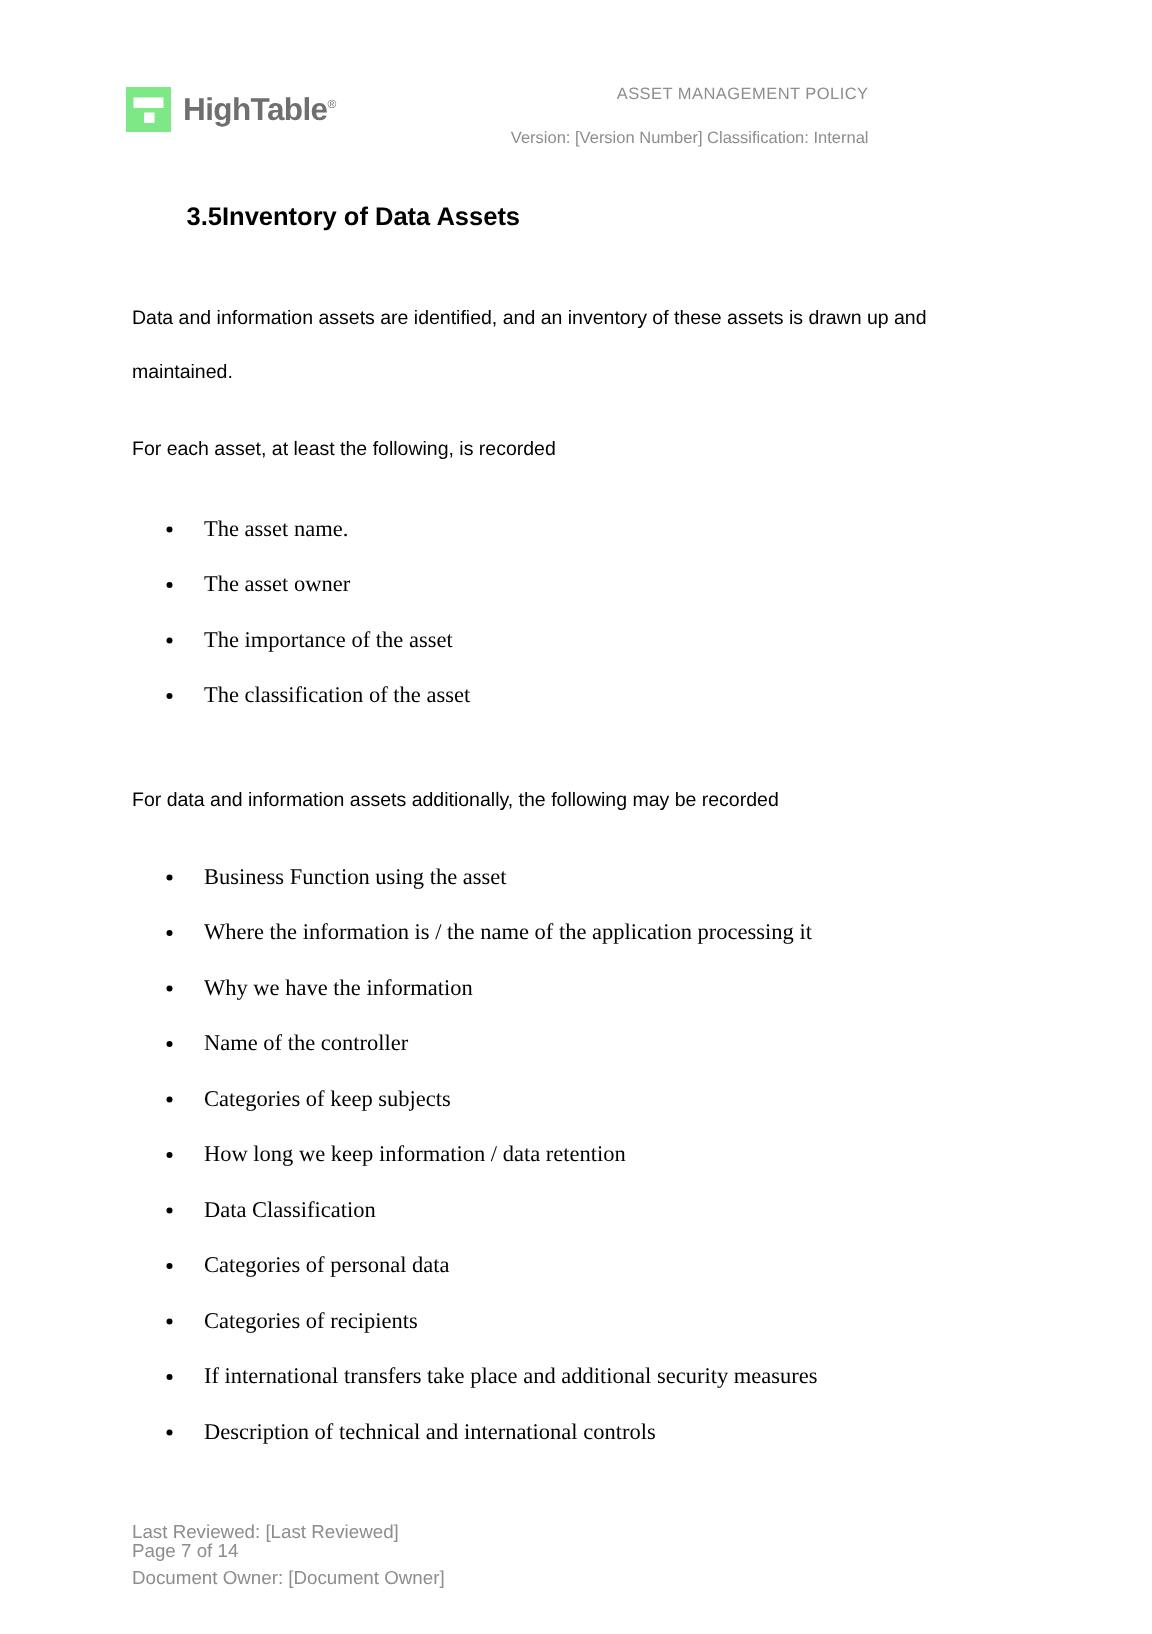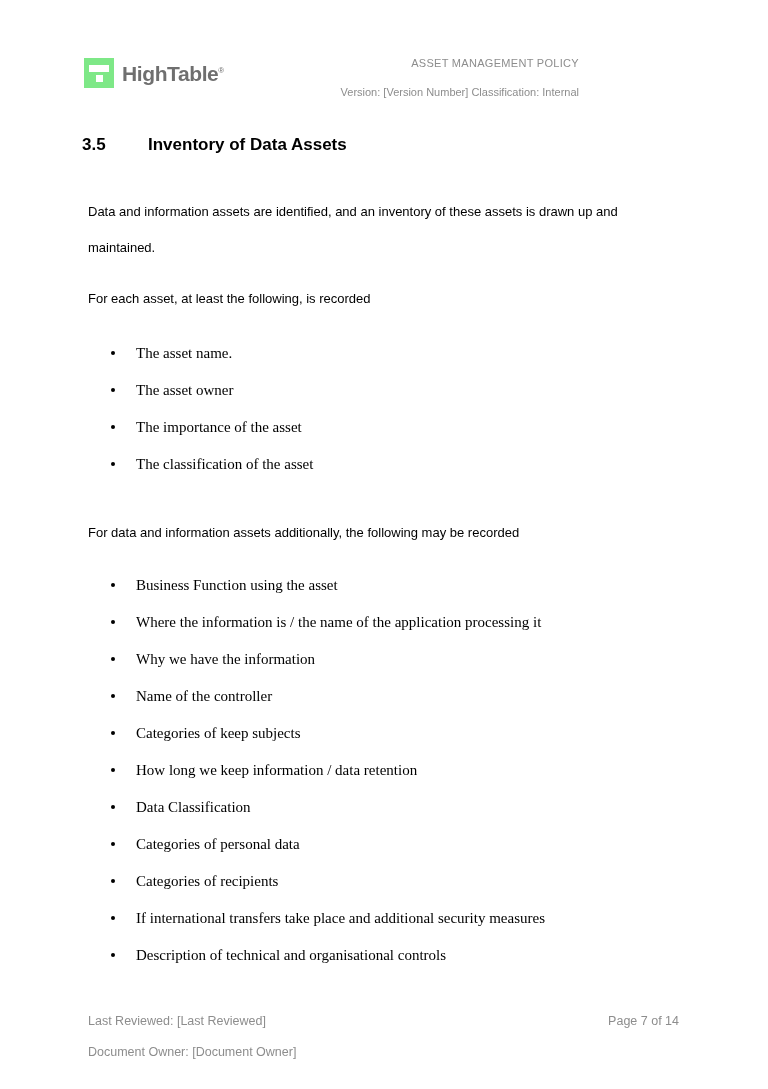--- a/index.html
+++ b/index.html
@@ -108,20 +108,21 @@
     align-items: baseline;
     margin: 0 0 0 82px;
     font-size: 17px;
     font-weight: bold;
     color: #000;
     line-height: 1.3;
   }
   .section-heading .num {
     width: 66px;
     flex: 0 0 66px;
+    text-align: right;
   }
   .section-heading .title {
     white-space: nowrap;
   }
 
   .para {
     margin: 0;
     padding: 0 90px 0 88px;
     font-size: 13px;
     line-height: 36px;
@@ -164,25 +165,26 @@
     left: 0;
     bottom: 0;
     width: 768px;
     height: 110px;
     color: #8d8d8d;
     font-size: 12.5px;
   }
   .footer-row {
     position: absolute;
     left: 88px;
-    right: 89px;
+    right: 105px;
     display: flex;
     justify-content: space-between;
-    align-items: center;
+    align-items: flex-start;
     line-height: 1;
+    flex-direction: column;
   }
   .footer-row.r1 { top: 36px; }
   .footer-row.r2 { top: 67px; }
   .footer-left { white-space: nowrap; }
   .footer-right { white-space: nowrap; }
 </style>
 </head>
 <body>
 
 <div class="page">
@@ -228,21 +230,21 @@
       <li><span class="bullet-dot"></span><span>Business Function using the asset</span></li>
       <li><span class="bullet-dot"></span><span>Where the information is / the name of the application processing it</span></li>
       <li><span class="bullet-dot"></span><span>Why we have the information</span></li>
       <li><span class="bullet-dot"></span><span>Name of the controller</span></li>
       <li><span class="bullet-dot"></span><span>Categories of keep subjects</span></li>
       <li><span class="bullet-dot"></span><span>How long we keep information / data retention</span></li>
       <li><span class="bullet-dot"></span><span>Data Classification</span></li>
       <li><span class="bullet-dot"></span><span>Categories of personal data</span></li>
       <li><span class="bullet-dot"></span><span>Categories of recipients</span></li>
       <li><span class="bullet-dot"></span><span>If international transfers take place and additional security measures</span></li>
-      <li><span class="bullet-dot"></span><span>Description of technical and organisational controls</span></li>
+      <li><span class="bullet-dot"></span><span>Description of technical and international controls</span></li>
     </ul>
 
   </div>
 
   <div class="footer">
     <div class="footer-row r1">
       <span class="footer-left">Last Reviewed: [Last Reviewed]</span>
       <span class="footer-right">Page 7 of 14</span>
     </div>
     <div class="footer-row r2">

